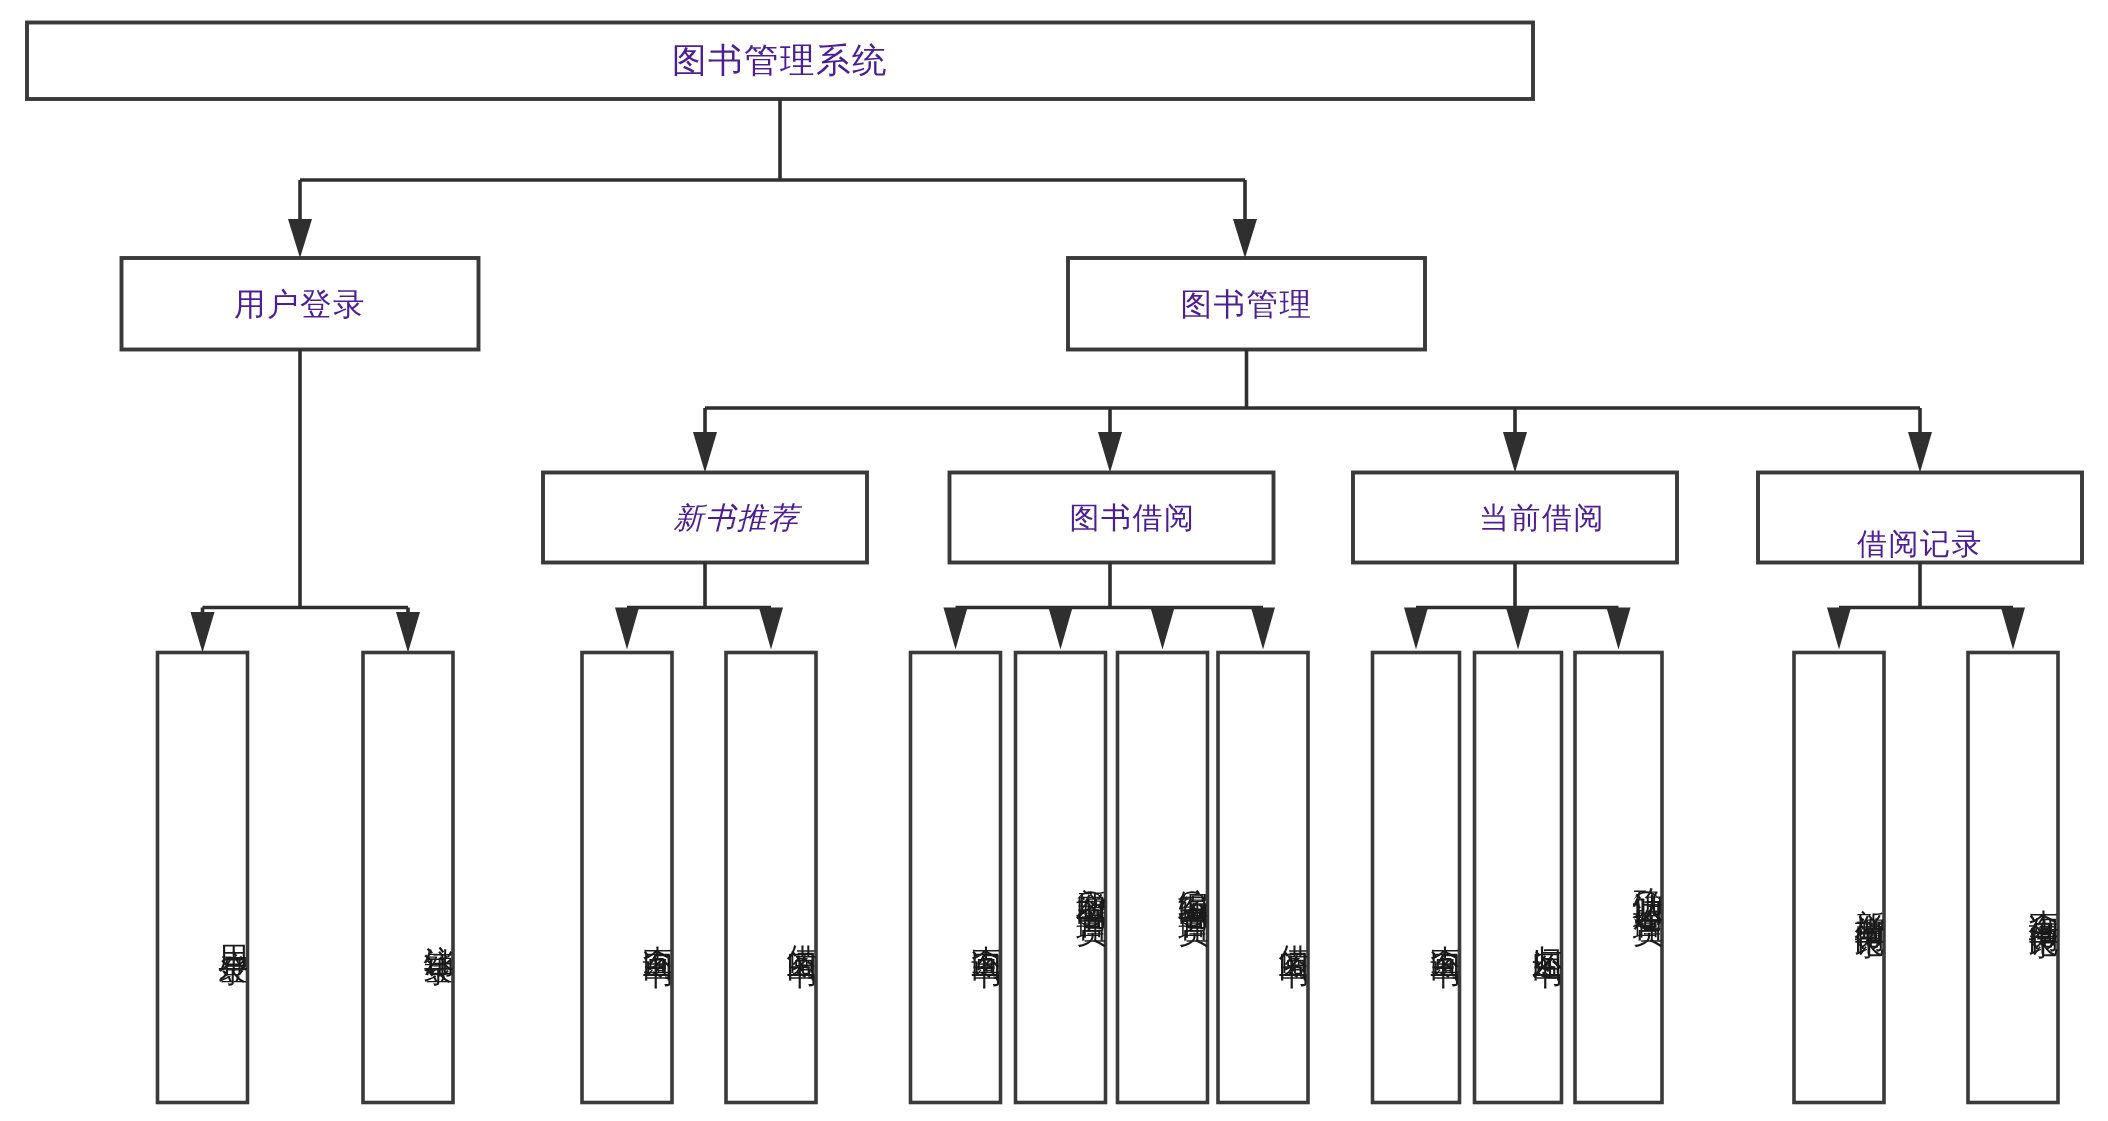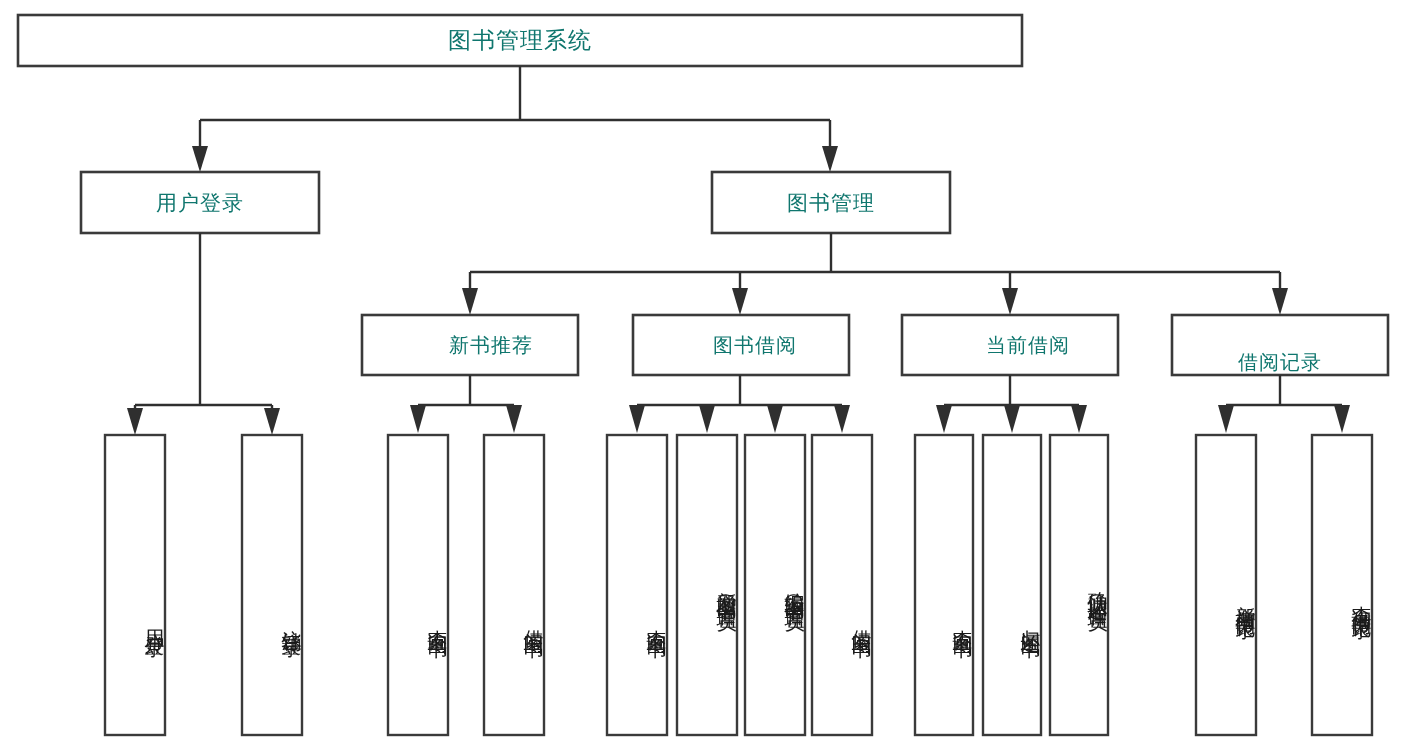--- a/index.html
+++ b/index.html
@@ -43,21 +43,21 @@
   }
   .arrow-head {
     fill: #2f2f2f;
     stroke: none;
   }
   .node-label-h {
     position: absolute;
     display: flex;
     align-items: center;
     justify-content: center;
-    color: #0f766e;
+    color: #4c1d95;
     font-family: "Liberation Sans", "DejaVu Sans", sans-serif;
     letter-spacing: 1px;
     white-space: nowrap;
     pointer-events: none;
   }
   .node-label-v {
     position: absolute;
     display: flex;
     align-items: flex-start;
     justify-content: center;
@@ -178,21 +178,21 @@
       <polygon class="arrow-head" points="1218,405 1234,405 1226,433"></polygon>
       <polygon class="arrow-head" points="1334,405 1350,405 1342,433"></polygon>
     </g>
   </svg>
 
   <div class="node-label-h title-label" style="left:18px; top:15px; width:1004px; height:51px;">图书管理系统</div>
 
   <div class="node-label-h level2-label" style="left:81px; top:172px; width:238px; height:61px;">用户登录</div>
   <div class="node-label-h level2-label" style="left:712px; top:172px; width:238px; height:61px;">图书管理</div>
 
-  <div class="node-label-h level3-label" style="left:362px; top:315px; width:258px; height:60px;">新书推荐</div>
+  <div class="node-label-h level3-label" style="left:362px; top:315px; width:258px; height:60px;font-style:italic;">新书推荐</div>
   <div class="node-label-h level3-label" style="left:633px; top:315px; width:244px; height:60px;">图书借阅</div>
   <div class="node-label-h level3-label" style="left:902px; top:315px; width:252px; height:60px;">当前借阅</div>
   <div class="node-label-h level3-label" style="left:1172px; top:326px; width:216px; height:72px;">借阅记录</div>
 
   <div class="node-label-v leaf-label" style="left:105px; top:505px; width:60px; height:230px;">用户登录</div>
   <div class="node-label-v leaf-label" style="left:242px; top:505px; width:60px; height:230px;">注销登录</div>
   <div class="node-label-v leaf-label" style="left:388px; top:505px; width:60px; height:230px;">查询图书</div>
   <div class="node-label-v leaf-label" style="left:484px; top:505px; width:60px; height:230px;">借阅图书</div>
   <div class="node-label-v leaf-label" style="left:607px; top:505px; width:60px; height:230px;">查询图书</div>
   <div class="node-label-v leaf-label" style="left:677px; top:443px; width:60px; height:292px;">新增图书（管理员）</div>

